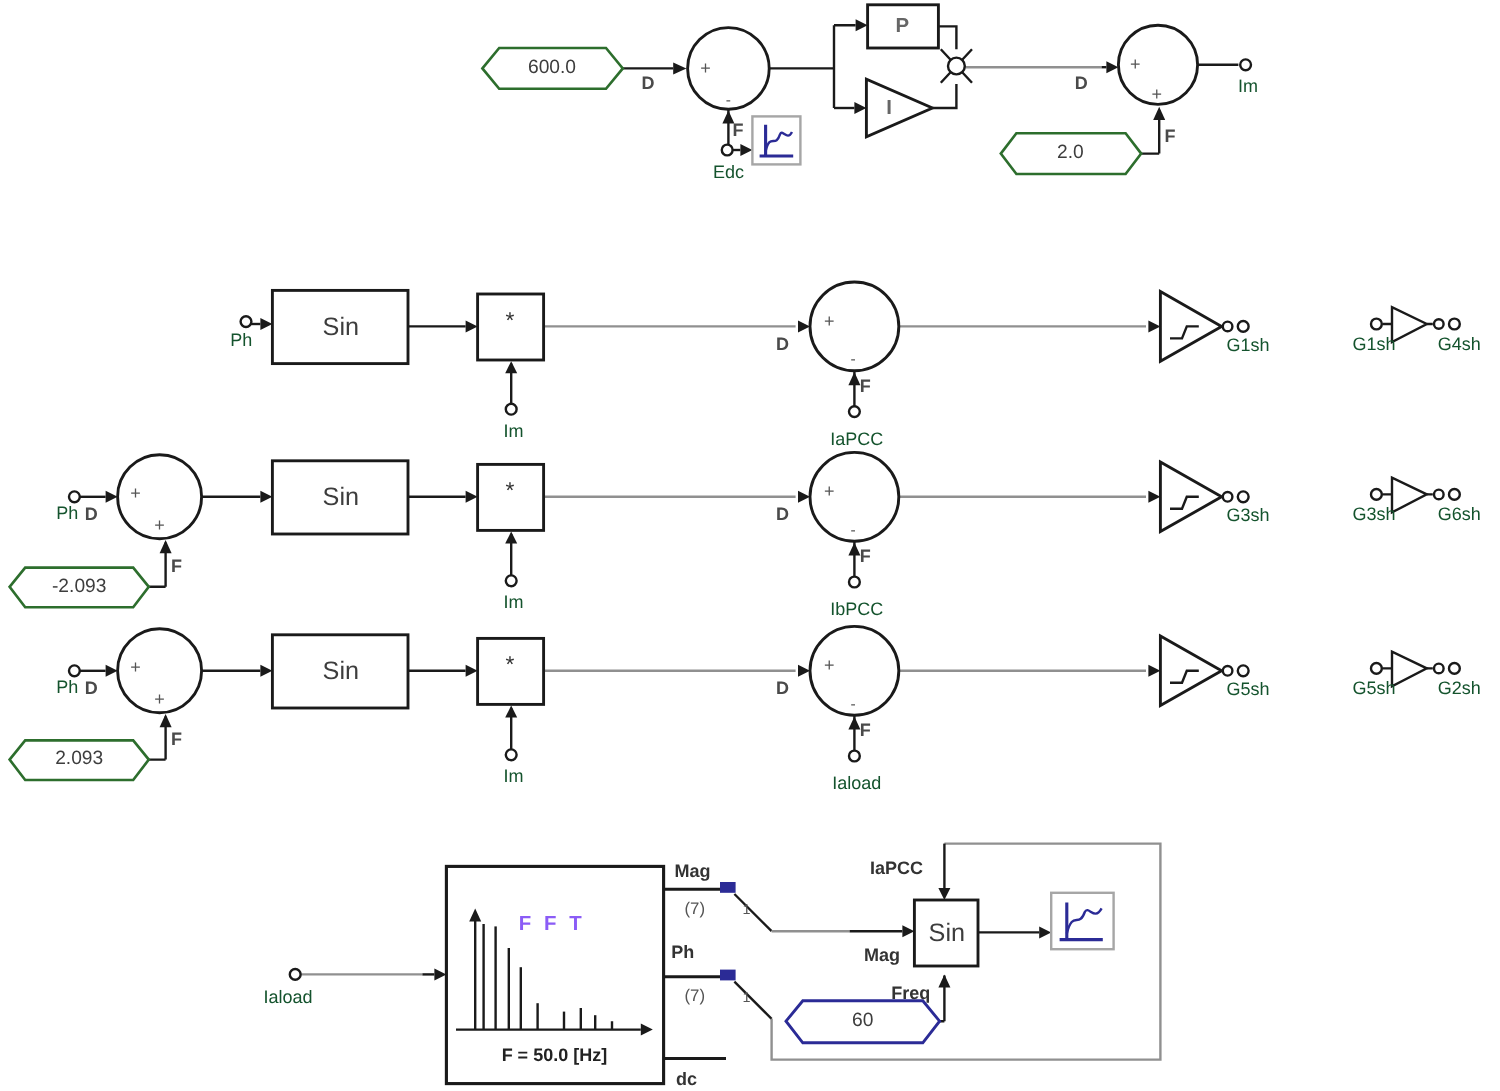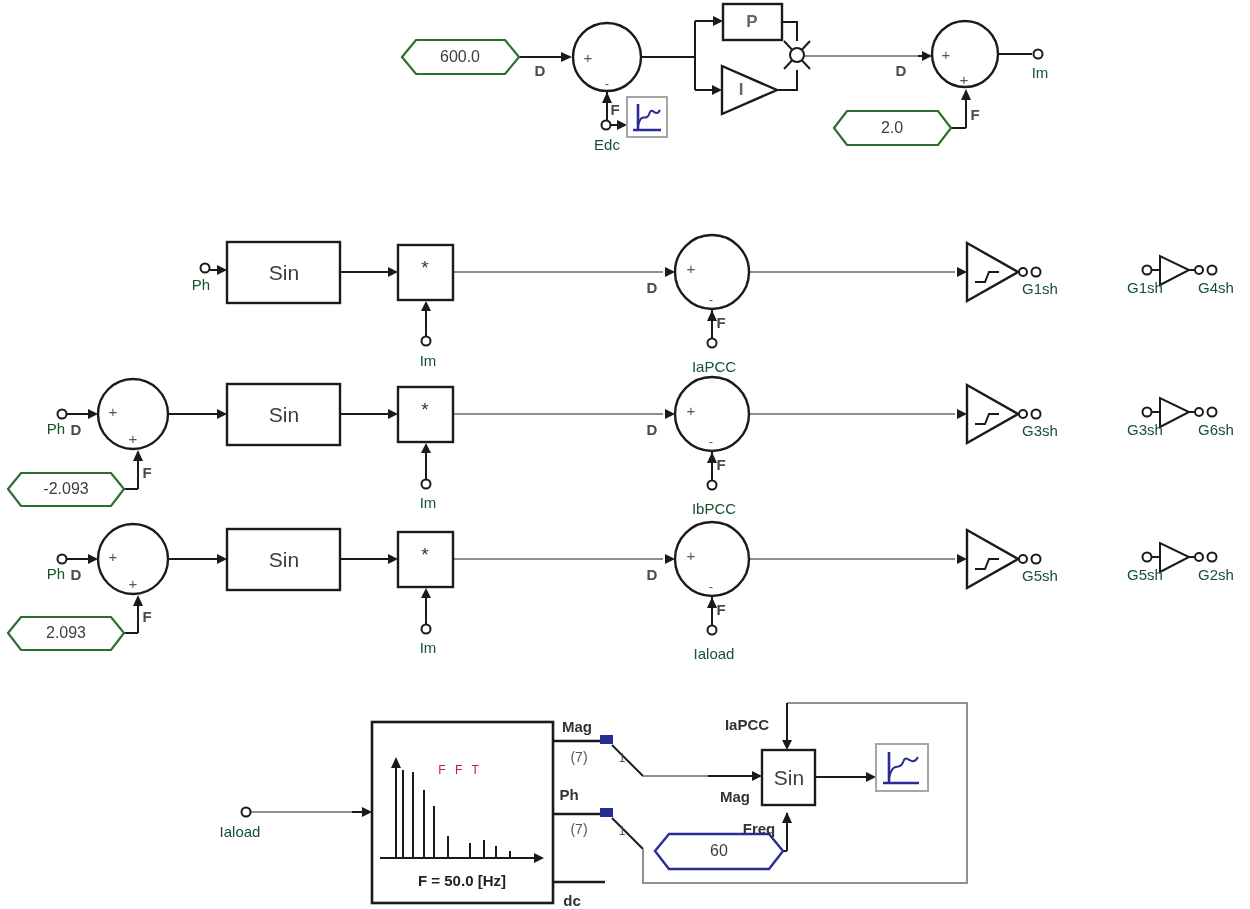--- a/index.html
+++ b/index.html
@@ -21,21 +21,21 @@
   }
   .blue  { color:#14532d; font-weight:400; }
   .port  { color:#4a4a4a; font-weight:700; font-size:15px; }
   .sign  { color:#555555; font-weight:400; font-size:15px; }
   .minus { font-size:13px; }
   .hexv  { color:#3d3d3d; font-weight:400; font-size:16px; }
   .blk   { color:#3d3d3d; font-weight:400; font-size:21px; }
   .gain  { color:#666666; font-weight:700; font-size:17px; }
   .star  { color:#333333; font-weight:400; font-size:19px; }
   .tiny  { color:#555555; font-weight:400; font-size:12px; }
-  .ffttitle { color:#be185d; font-weight:400; font-size:12px; letter-spacing:3px; }
+  .ffttitle { color:#8b5cf6; font-weight:700; font-size:17px; letter-spacing:3px; }
   .caption  { color:#222222; font-weight:700; font-size:15px; }
   .cnt   { color:#555555; font-weight:400; font-size:14px; }
 </style>
 </head>
 <body>
 
 <div id="canvas">
 
 <svg id="schematic-svg" width="1250" height="909" viewBox="0 0 1250 909">
 

